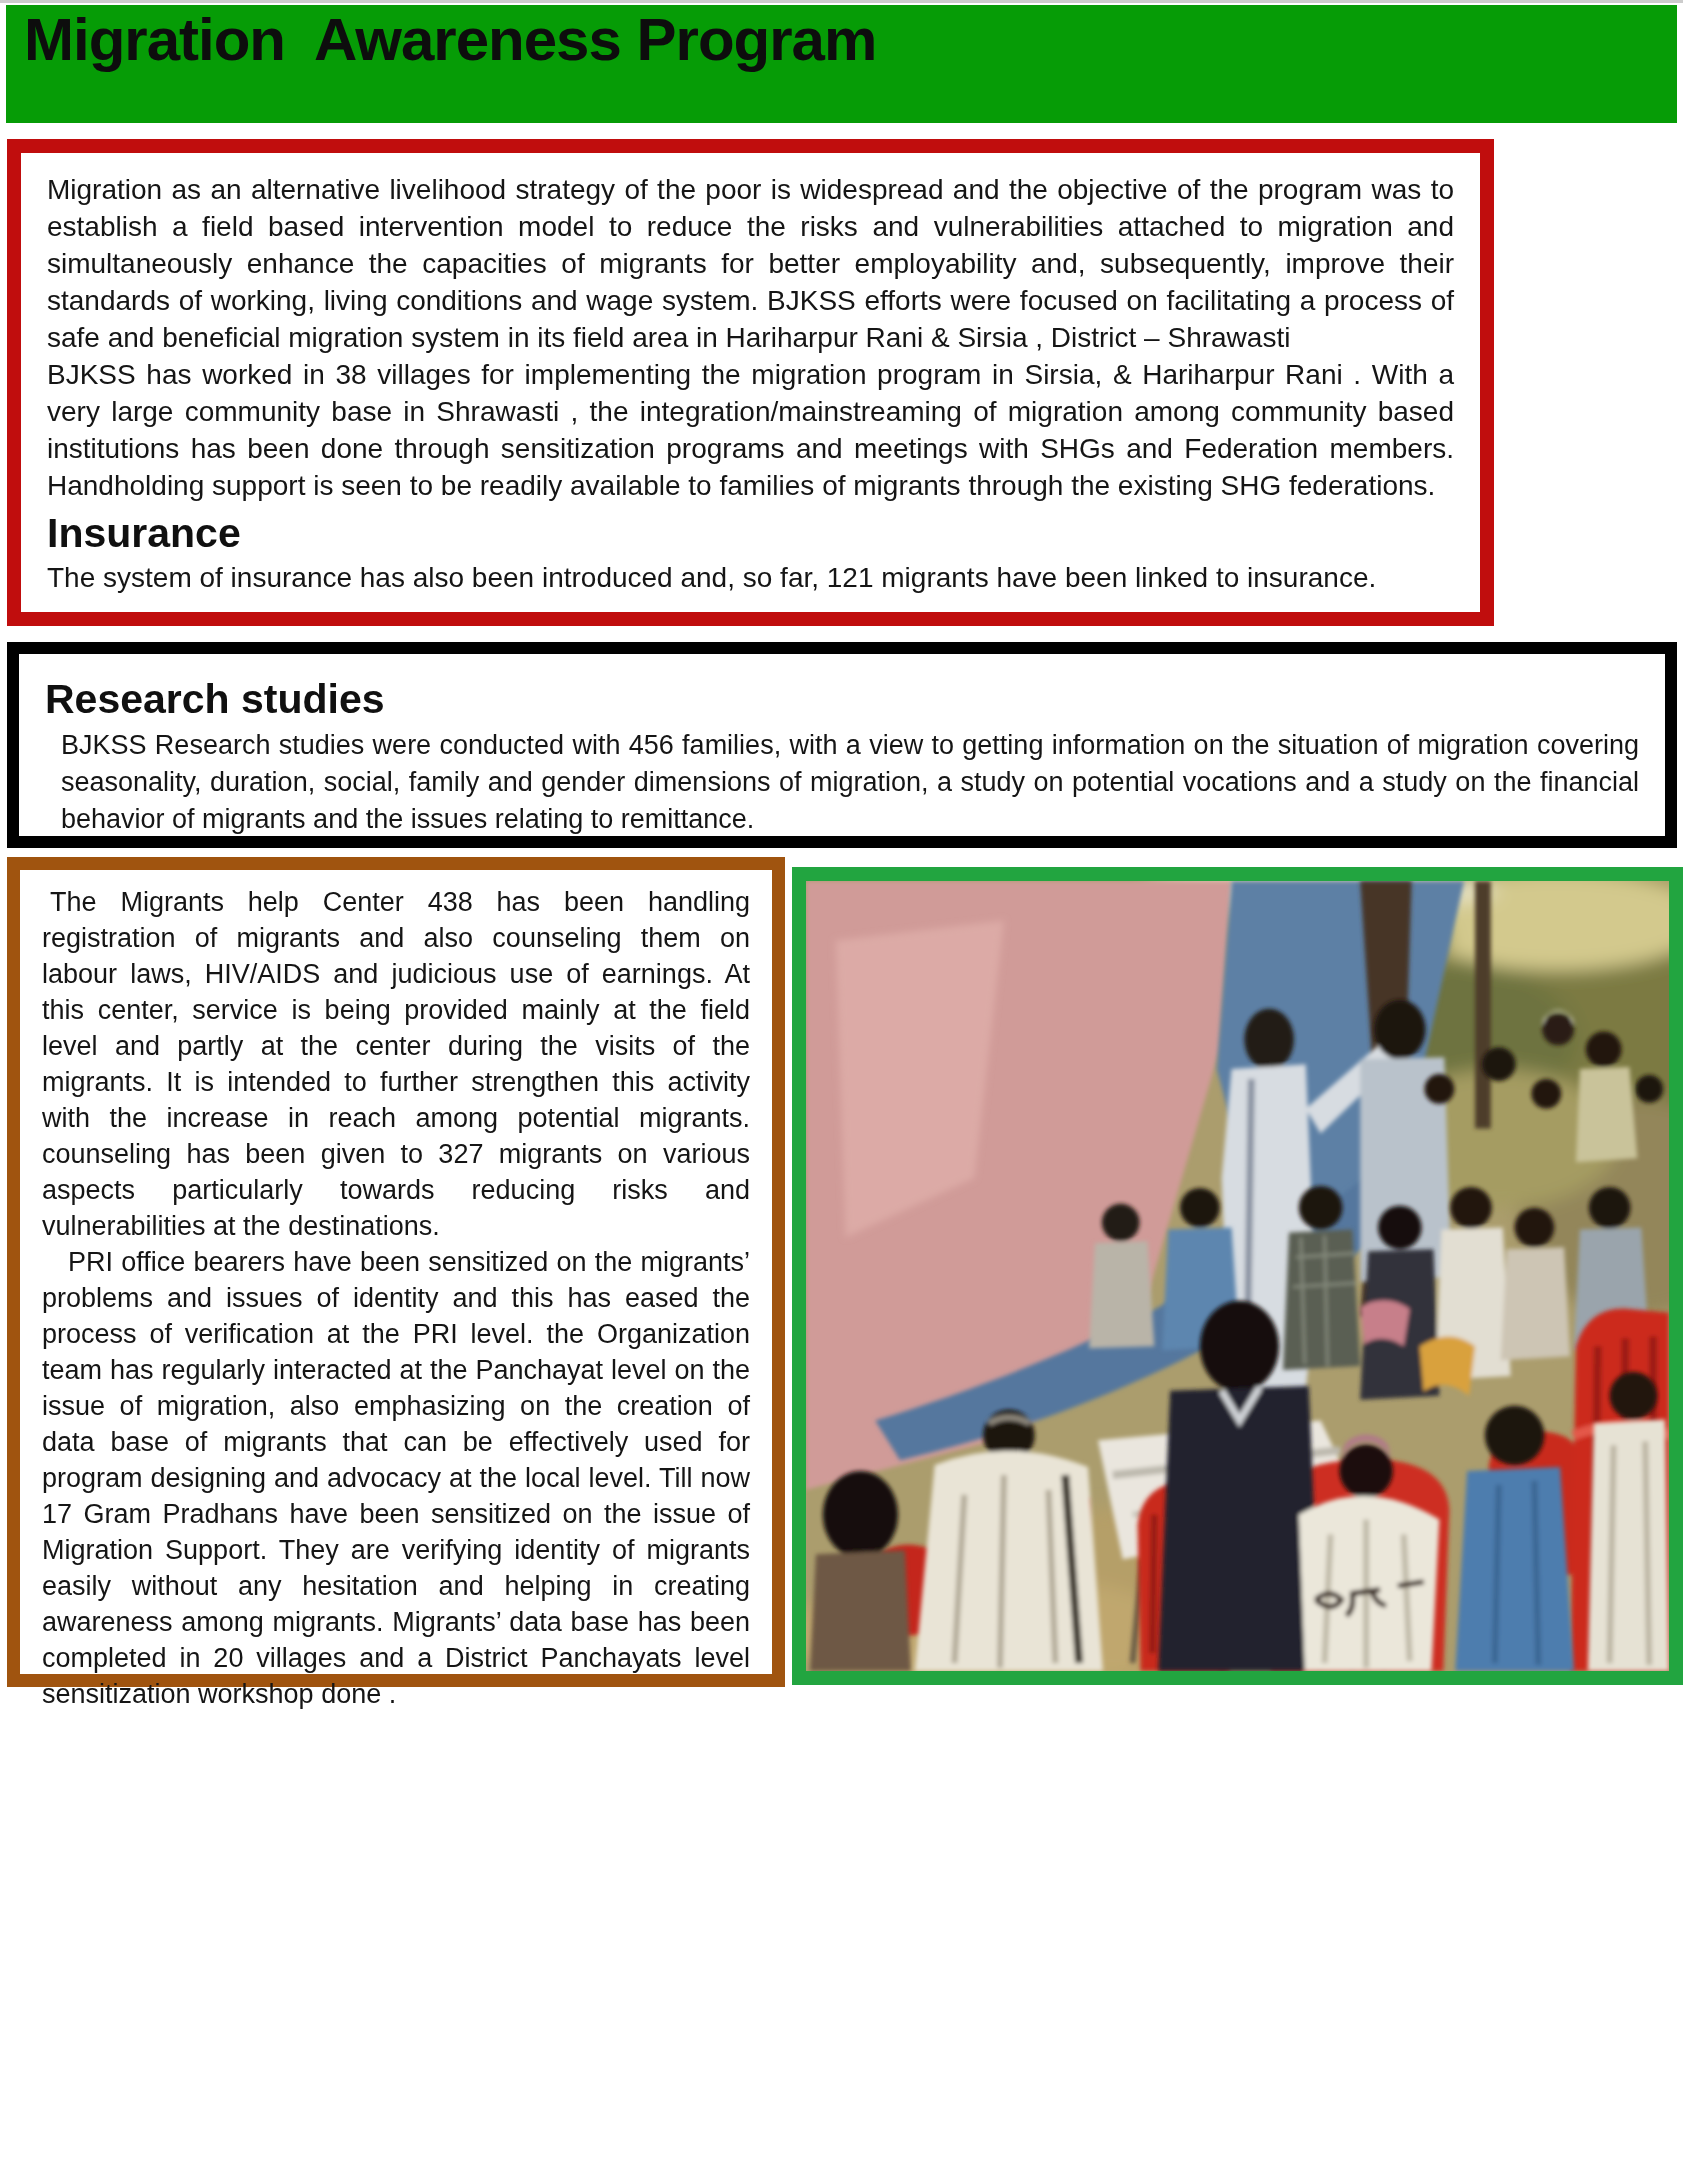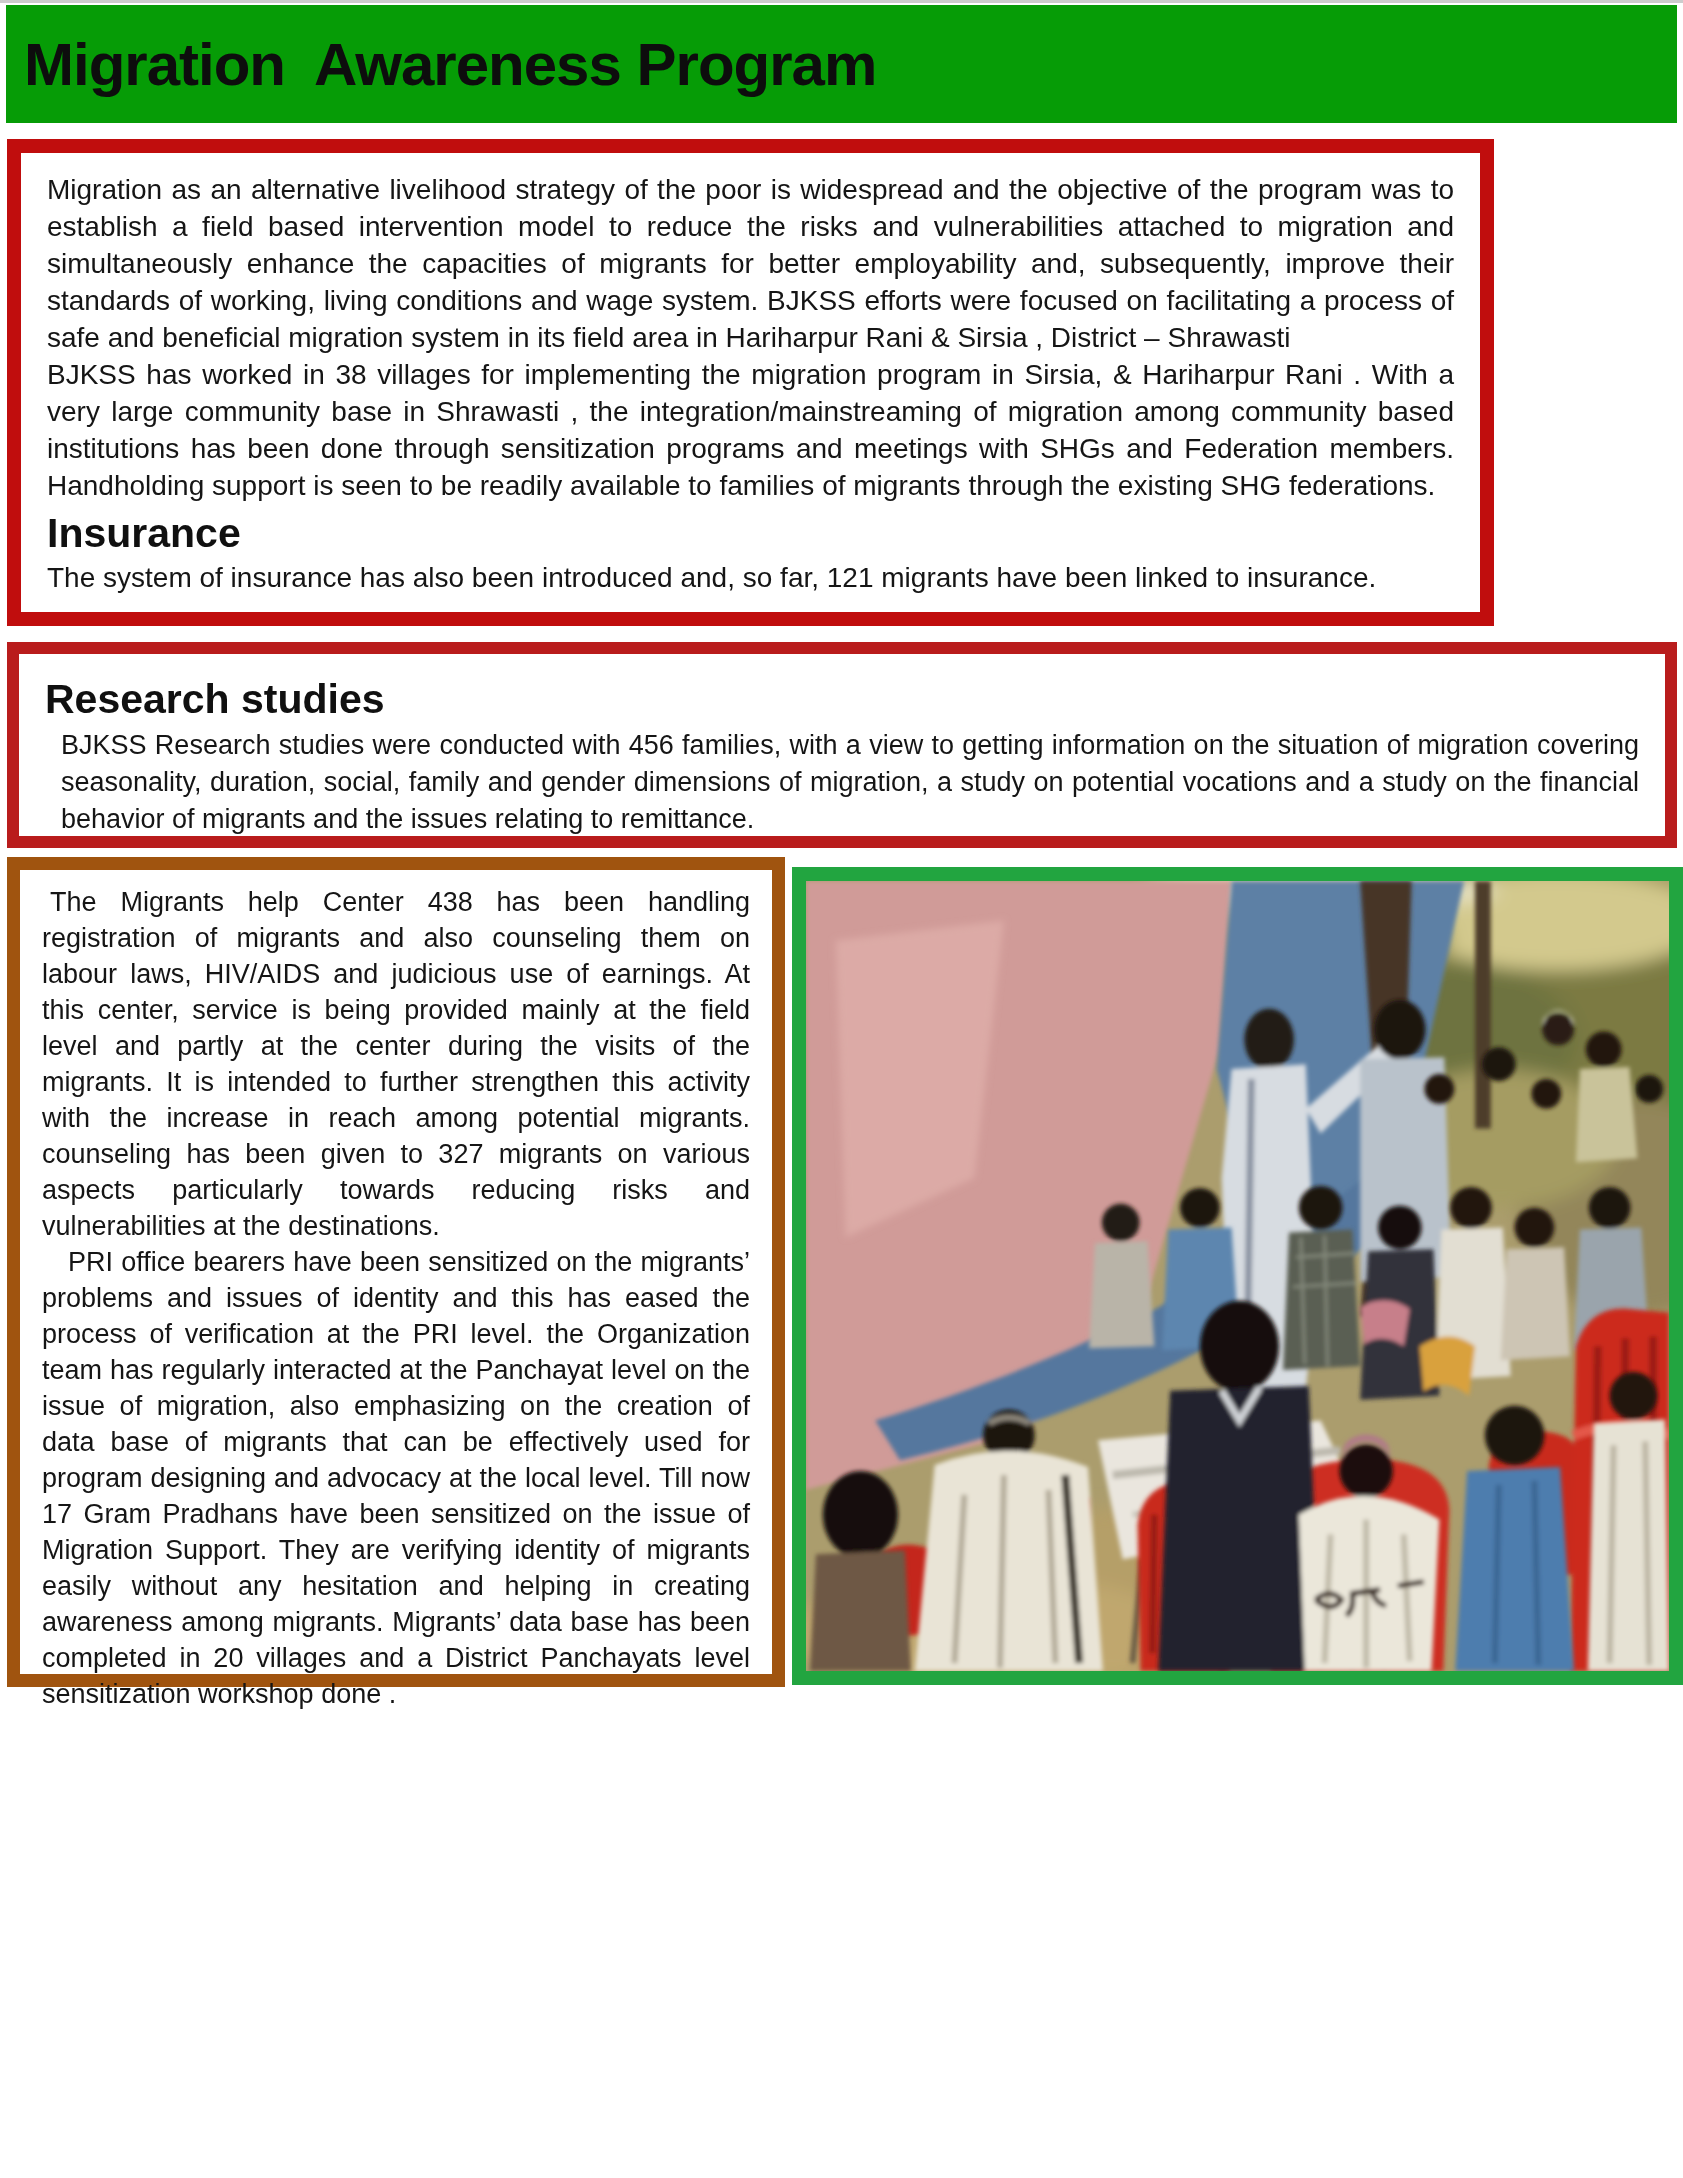--- a/index.html
+++ b/index.html
@@ -6,36 +6,36 @@
   html,body { background:#ffffff; }
   .page {
     position:relative; width:1683px; height:2178px; background:#ffffff;
     font-family:"Liberation Sans", sans-serif; color:#1a1a1a; overflow:hidden;
   }
   .top-edge { position:absolute; left:0; top:0; width:1683px; height:3px; background:#cccccc; }
 
   
   .header-banner {
     position:absolute; left:6px; top:5px; width:1671px; height:118px;
-    background:#069c06; display:flex; align-items:center;
+    background:#069c06; display:flex; 
   }
   .page-title {
     padding-left:18px; font-size:60px; font-weight:bold; color:#0d0d0d;
     letter-spacing:-1px; white-space:pre;
   }
 
   
   .box { position:absolute; background:#ffffff; }
   .intro-box {
     left:7px; top:139px; width:1487px; height:487px;
     border:14px solid #c00d0d; padding:18px 26px 0 26px;
   }
   .research-box {
     left:7px; top:642px; width:1670px; height:206px;
-    border:12px solid #b91c1c; padding:16px 26px 0 26px;
+    border:12px solid #000000; padding:16px 26px 0 26px;
   }
   .counseling-box {
     left:7px; top:857px; width:778px; height:830px;
     border:13px solid #a0540f; padding:14px 22px 0 22px;
   }
 
   .body-text {
     font-size:28px; line-height:37px; text-align:justify; color:#151515;
   }
   .intro-box .body-text { font-size:28px; }

